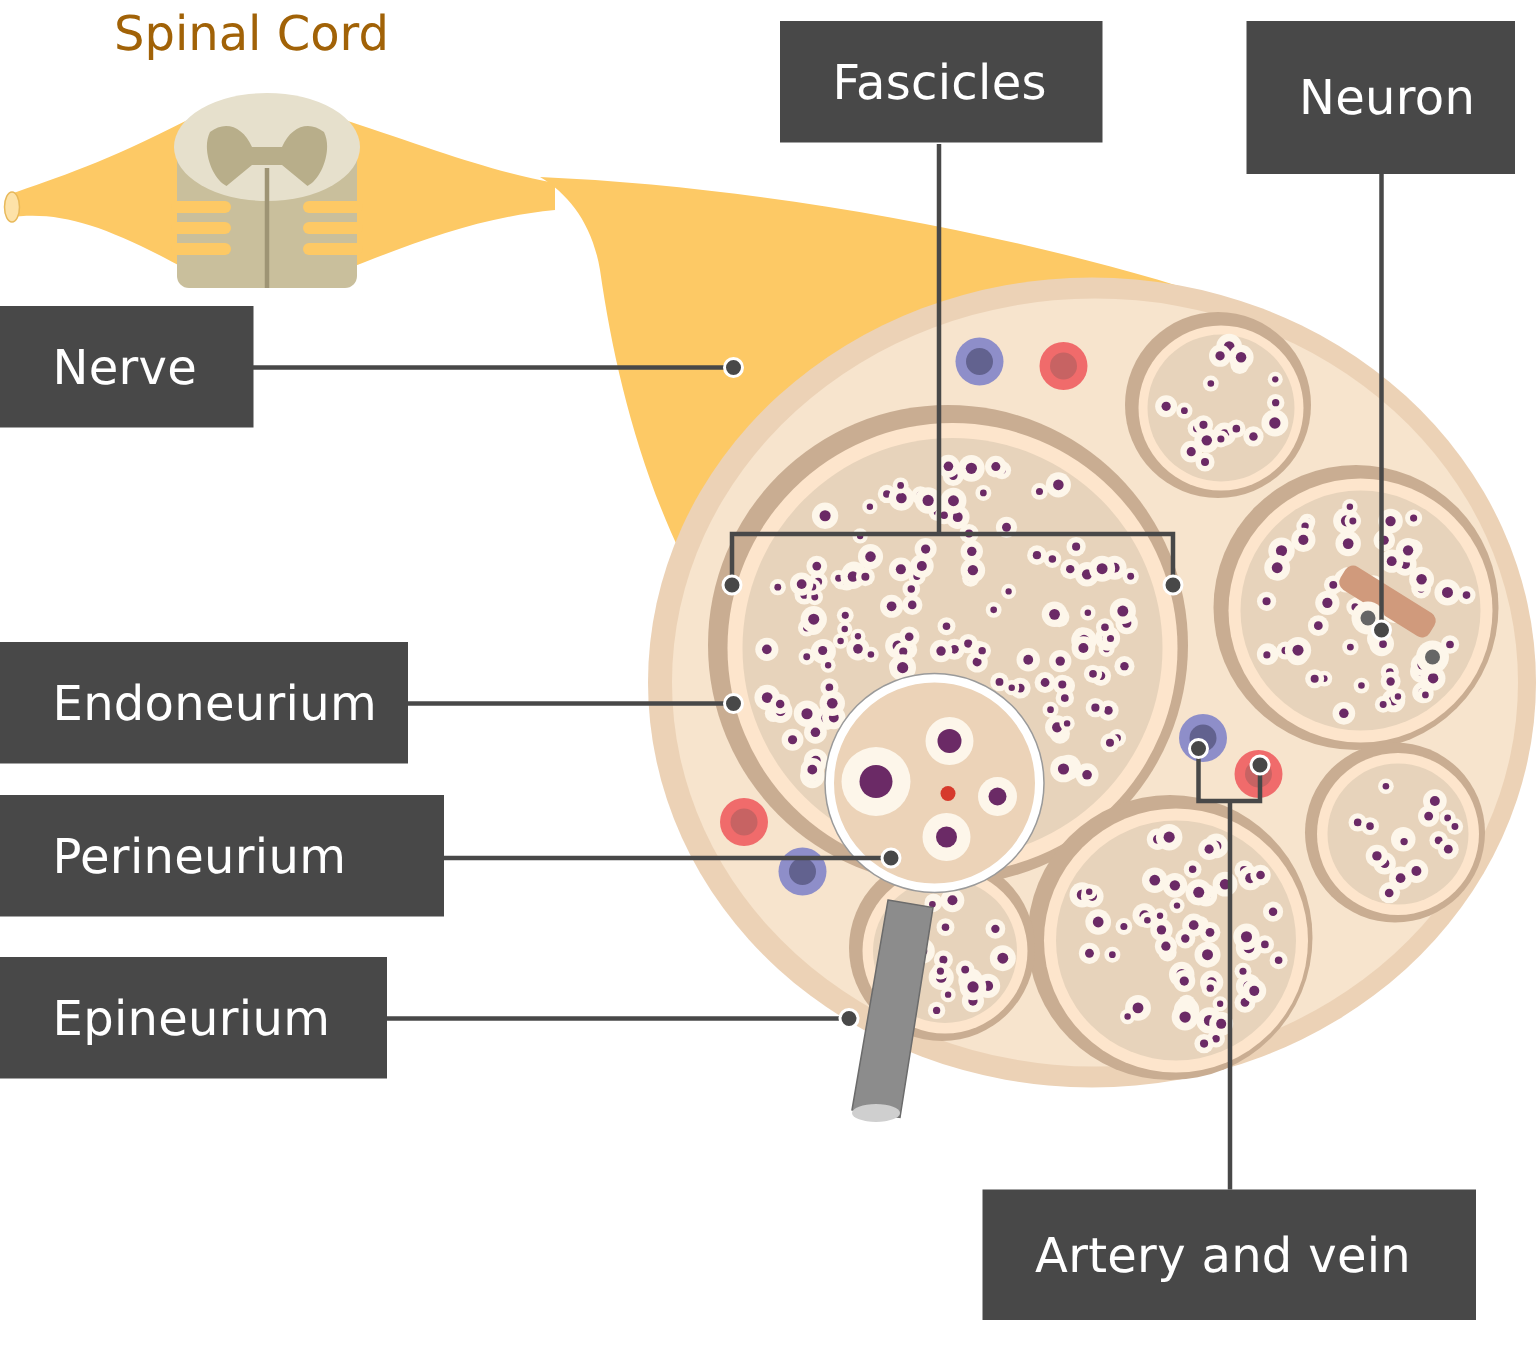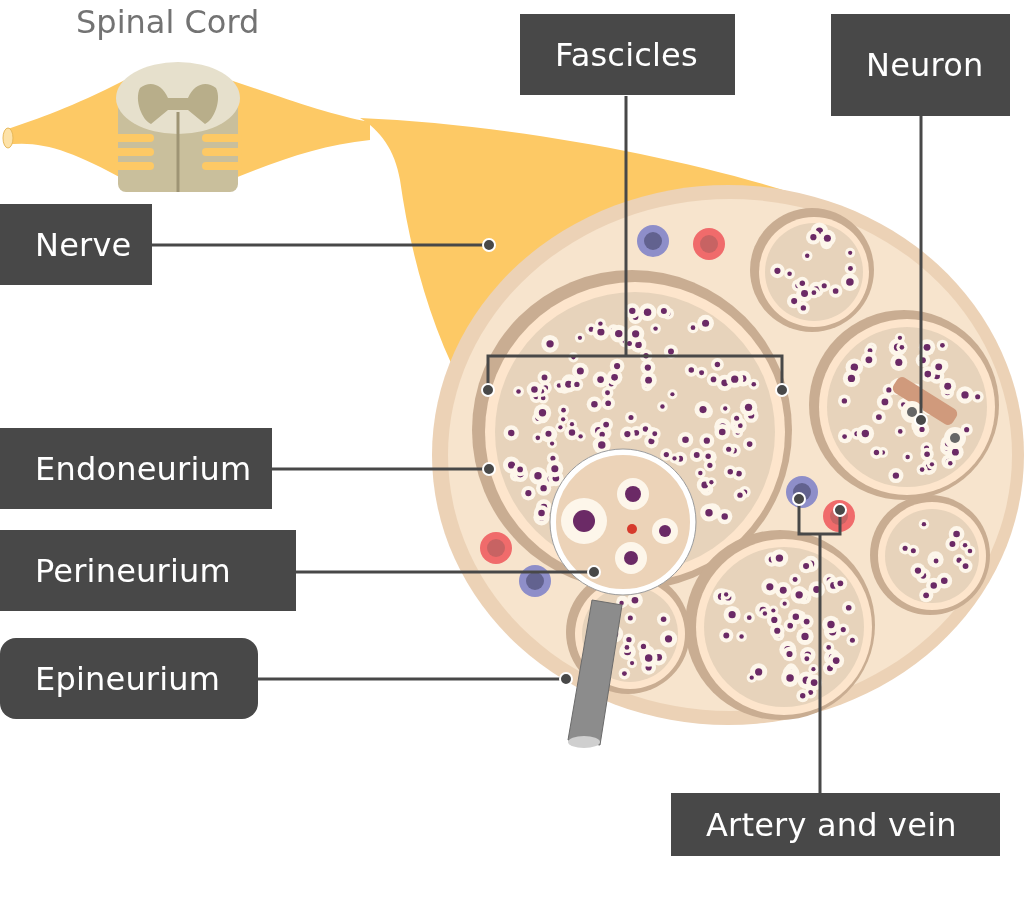--- a/index.html
+++ b/index.html
@@ -2,21 +2,21 @@
 <html><head>
 <meta charset="utf-8">
 <style>
   html, body { margin: 0; padding: 0; background: #ffffff; }
   body { width: 1024px; height: 901px; position: relative; overflow: hidden;
          font-family: "DejaVu Sans", "Liberation Sans", sans-serif; }
   #art { position: absolute; left: 0; top: 0; width: 1024px; height: 901px; }
   .label-box { position: absolute; background: #484848; color: #ffffff;
                font-size: 32px; line-height: 1; display: flex; align-items: center;
                padding: 0 35px; box-sizing: border-box; letter-spacing: 0.2px; }
-  .title-text { position: absolute; color: #737373; font-size: 32px; line-height: 1; }
+  .title-text { position: absolute; color: #a16207; font-size: 32px; line-height: 1; }
 </style>
 </head>
 <body>
 
 <svg id="art" viewBox="0 0 1024 901" xmlns="http://www.w3.org/2000/svg">
 
   <g>
     <path d="M5,130 C40,118 70,108 125,80 L125,180 C70,150 40,140 5,145 Z" fill="#fdc965"></path>
     <ellipse cx="8" cy="138" rx="5" ry="10" fill="#fde2a8" stroke="#e8b95a"></ellipse>
     <path d="M230,80 C290,100 330,115 370,122 L370,140 C320,145 280,160 230,180 Z" fill="#fdc965"></path>
@@ -723,19 +723,19 @@
       <circle cx="489" cy="469" r="6"></circle>
       <circle cx="594" cy="572" r="6"></circle>
     <circle cx="566" cy="679" r="6"></circle>
       <circle cx="799" cy="499" r="6"></circle>
       <circle cx="840" cy="510" r="6"></circle>
   </g>
 </svg>
 
 <div class="title-text" style="left:76px;top:6px;">Spinal Cord</div>
 
-<div class="label-box" style="left:0;top:204px;width:152px;height:81px;">Nerve</div>
+<div class="label-box" style="left:0;top:204px;width:169px;height:81px;">Nerve</div>
 <div class="label-box" style="left:520px;top:14px;width:215px;height:81px;">Fascicles</div>
 <div class="label-box" style="left:831px;top:14px;width:179px;height:102px;">Neuron</div>
 <div class="label-box" style="left:0;top:428px;width:272px;height:81px;">Endoneurium</div>
 <div class="label-box" style="left:0;top:530px;width:296px;height:81px;">Perineurium</div>
-<div class="label-box" style="left:0;top:638px;width:258px;height:81px;border-radius:16px;">Epineurium</div>
-<div class="label-box" style="left:655px;top:793px;width:329px;height:63px;margin-left:16px;">Artery and vein</div>
+<div class="label-box" style="left:0;top:638px;width:258px;height:81px;">Epineurium</div>
+<div class="label-box" style="left:655px;top:793px;width:329px;height:87px;">Artery and vein</div>
 
 </body></html>

